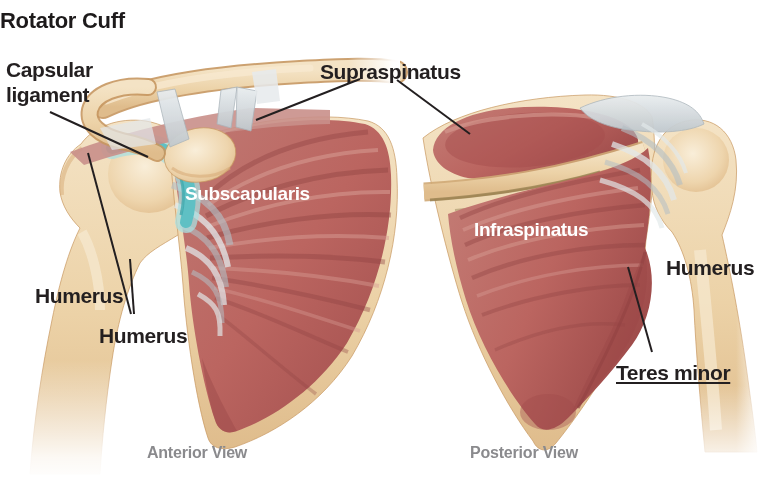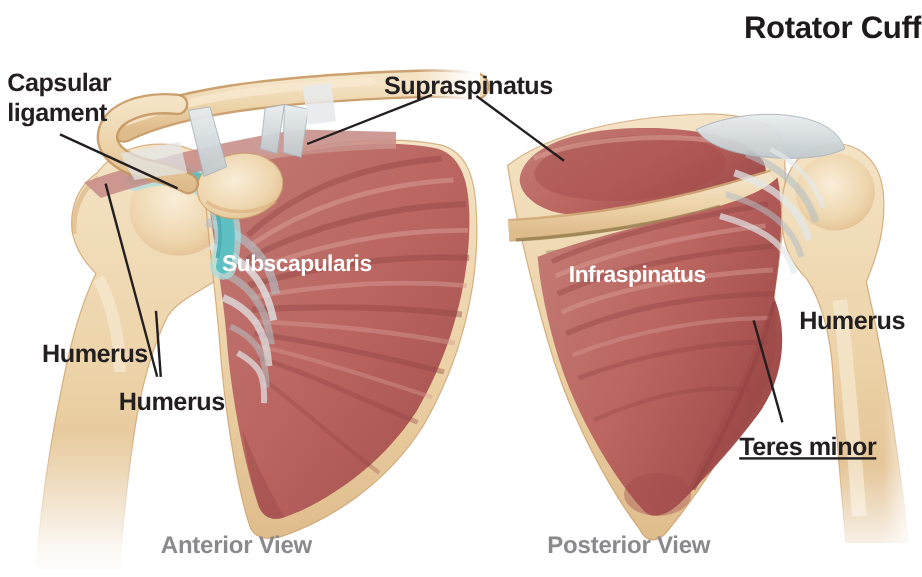--- a/index.html
+++ b/index.html
@@ -19,33 +19,33 @@
     color: #231f20;
     font-size: 21px;
     line-height: 1.18;
     letter-spacing: -0.4px;
     white-space: pre-line;
   }
   .lbl.white { color: #ffffff; font-size: 19px; }
   .title {
     position: absolute;
     left: 0; top: 8px; width: 768px;
-    text-align: right;
+    text-align: left;
     font-weight: 700;
-    font-size: 26px;
+    font-size: 22px;
     letter-spacing: -0.3px;
     color: #1d1a1b;
   }
   .viewlbl {
     position: absolute;
     top: 444px;
     width: 220px;
     text-align: center;
     font-weight: 700;
-    font-size: 20px;
+    font-size: 16px;
     letter-spacing: -0.2px;
     color: #8a8a8d;
   }
 </style>
 </head>
 <body>
 
 <div id="stage">
 
   <svg id="art" viewBox="0 0 768 481" aria-hidden="true">
@@ -245,21 +245,21 @@
     </g>
   </svg>
 
   <div class="title">Rotator Cuff</div>
 
   <div class="lbl" style="left:6px; top:58px;">Capsular
 ligament</div>
 
   <div class="lbl" style="left:320px; top:60px; width:126px; text-align:right;">Supraspinatus</div>
 
-  <div class="lbl white" style="left:185px; top:210px;text-align:right;">Subscapularis</div>
+  <div class="lbl white" style="left:185px; top:183px;text-align:right;">Subscapularis</div>
 
   <div class="lbl" style="left:35px; top:284px;">Humerus</div>
 
   <div class="lbl" style="left:99px; top:324px;">Humerus</div>
 
   <div class="lbl white" style="left:474px; top:219px;">Infraspinatus</div>
 
   <div class="lbl" style="left:666px; top:256px;">Humerus</div>
 
   <div class="lbl" style="left:616px; top:361px;text-decoration:underline;">Teres minor</div>

